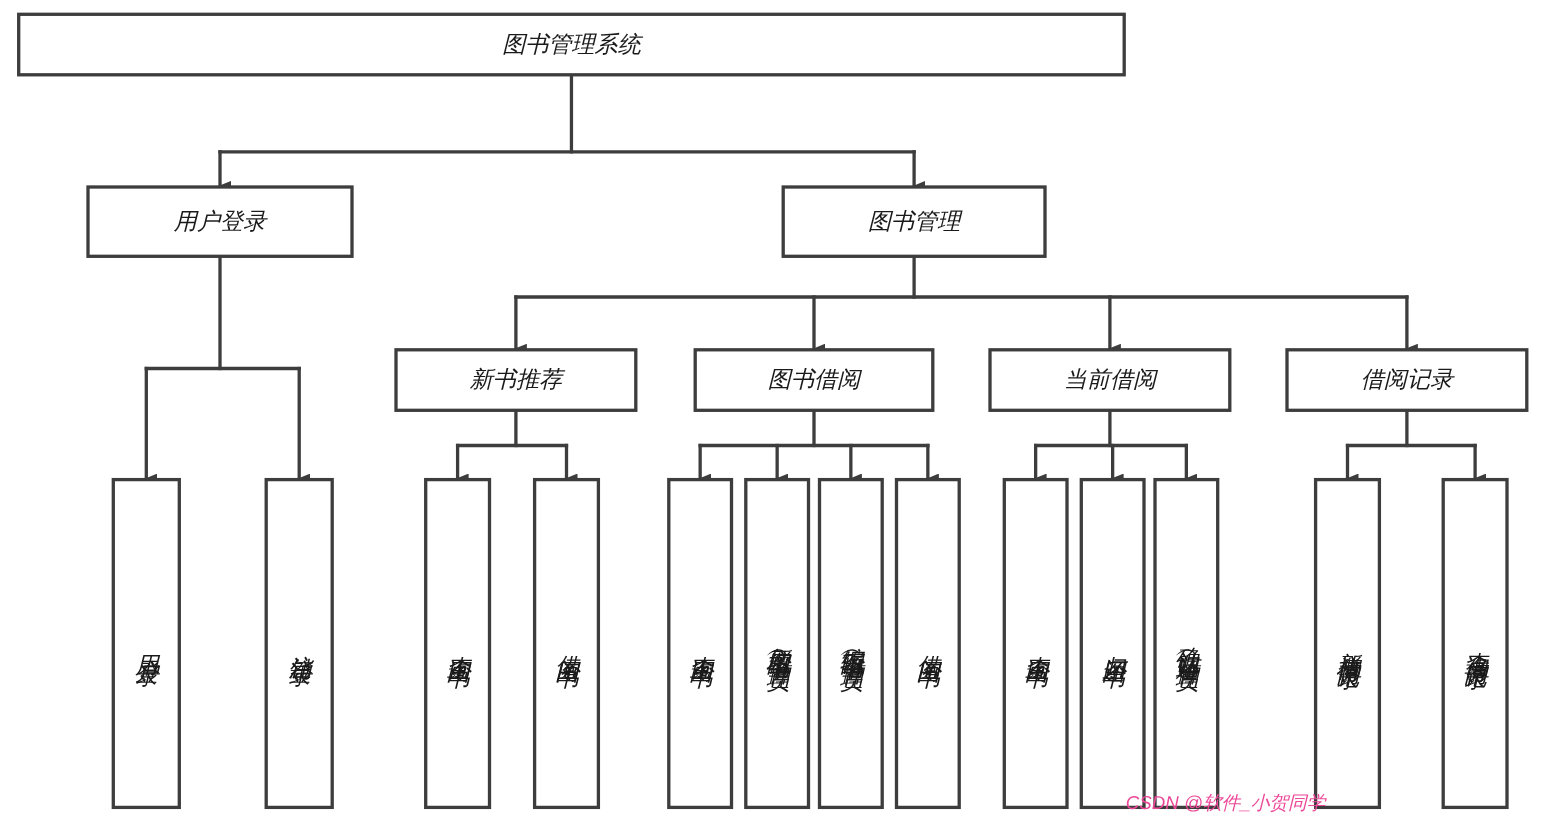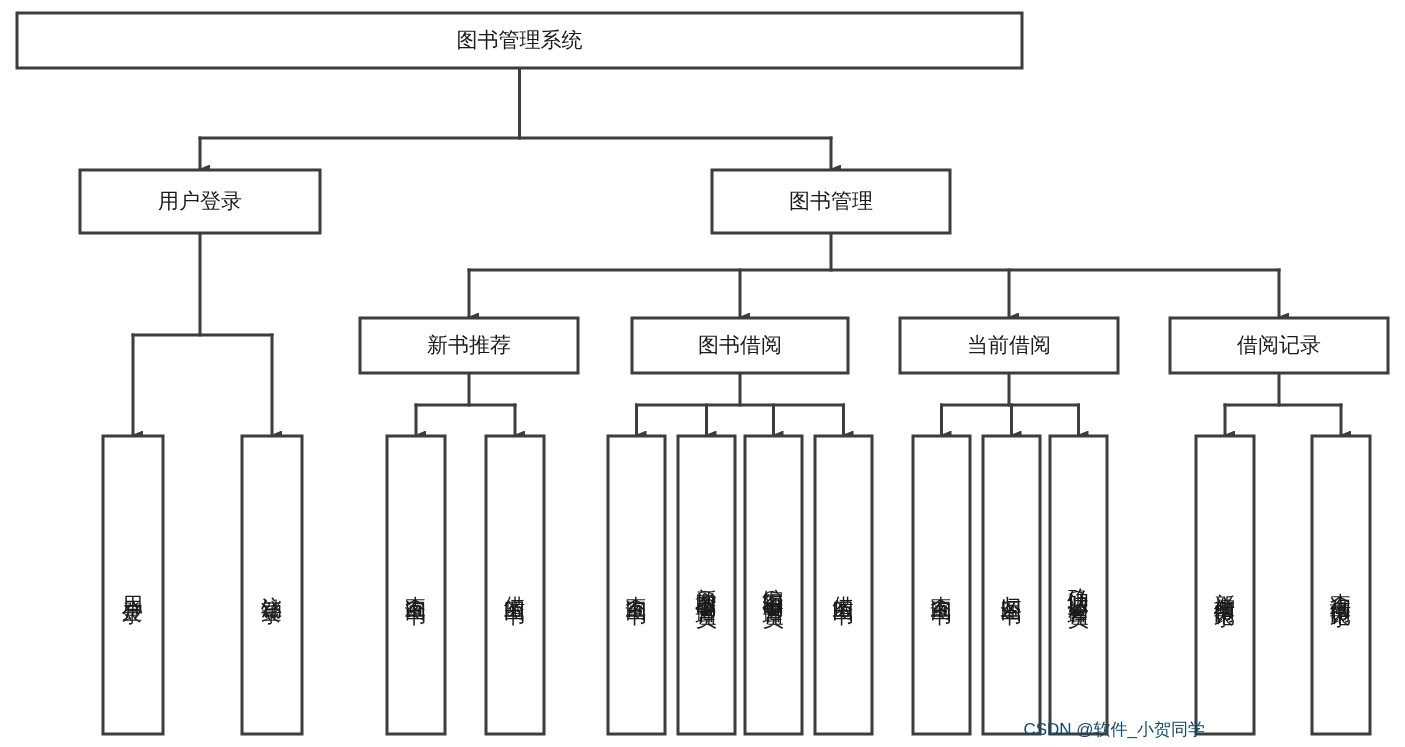--- a/index.html
+++ b/index.html
@@ -11,20 +11,21 @@
     width: 1405px;
     height: 747px;
     font-family: "Liberation Sans", "DejaVu Sans", sans-serif;
     overflow: hidden;
     position: relative;
   }
   #diagram-root {
     position: relative;
     width: 1215px;
     height: 747px;
+    font-style: italic;
   }
   svg.diagram {
     position: absolute;
     top: 0;
     left: 0;
     width: 1405px;
     height: 747px;
   }
   .node-rect {
     fill: #ffffff;
@@ -53,21 +54,21 @@
     letter-spacing: 3px;
     text-anchor: middle;
     dominant-baseline: central;
   }
   .watermark {
     position: absolute;
     right: 10px;
     bottom: 6px;
     font-family: "Liberation Sans", "DejaVu Sans", sans-serif;
     font-size: 17px;
-    color: #0c4a6e;
+    color: #ec4899;
     white-space: nowrap;
     pointer-events: none;
   }
 </style>
 </head>
 <body>
 
 <div id="diagram-root">
 
   <svg class="diagram" viewBox="0 0 1405 747" xmlns="http://www.w3.org/2000/svg">

